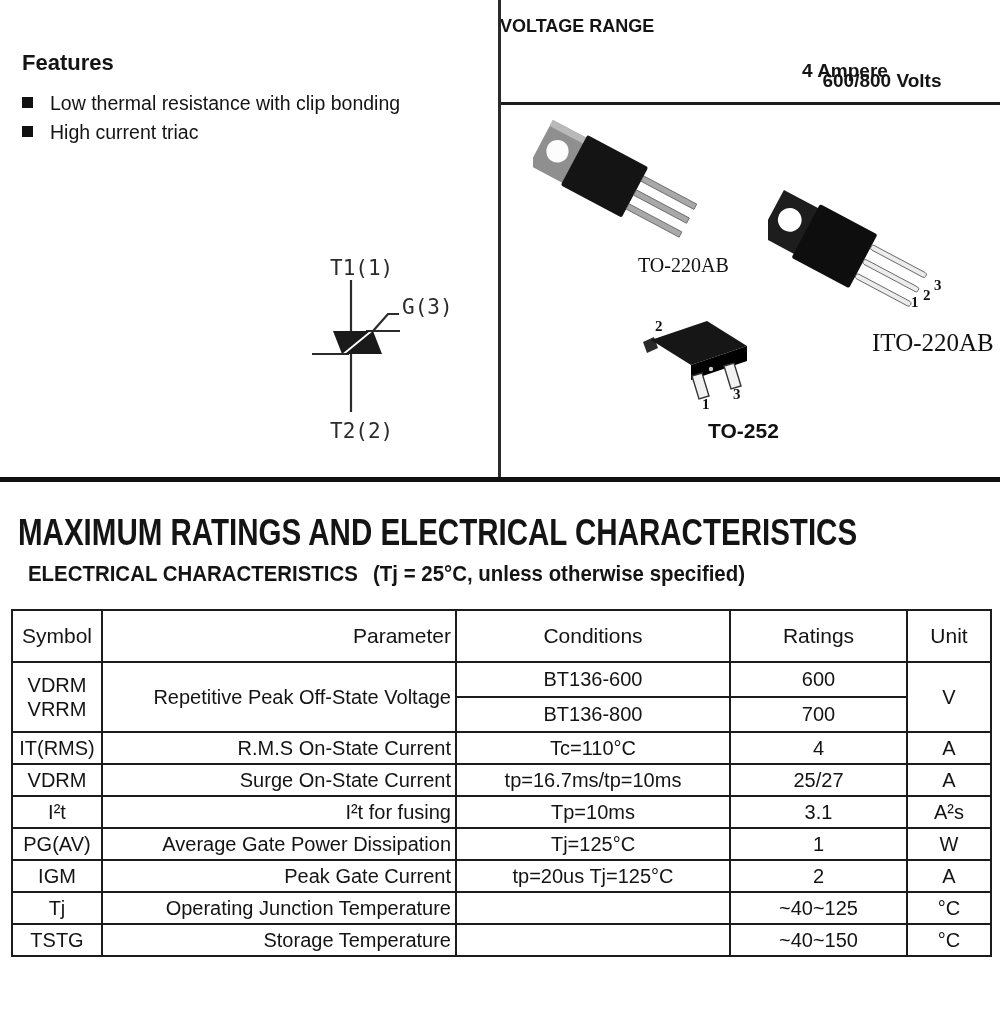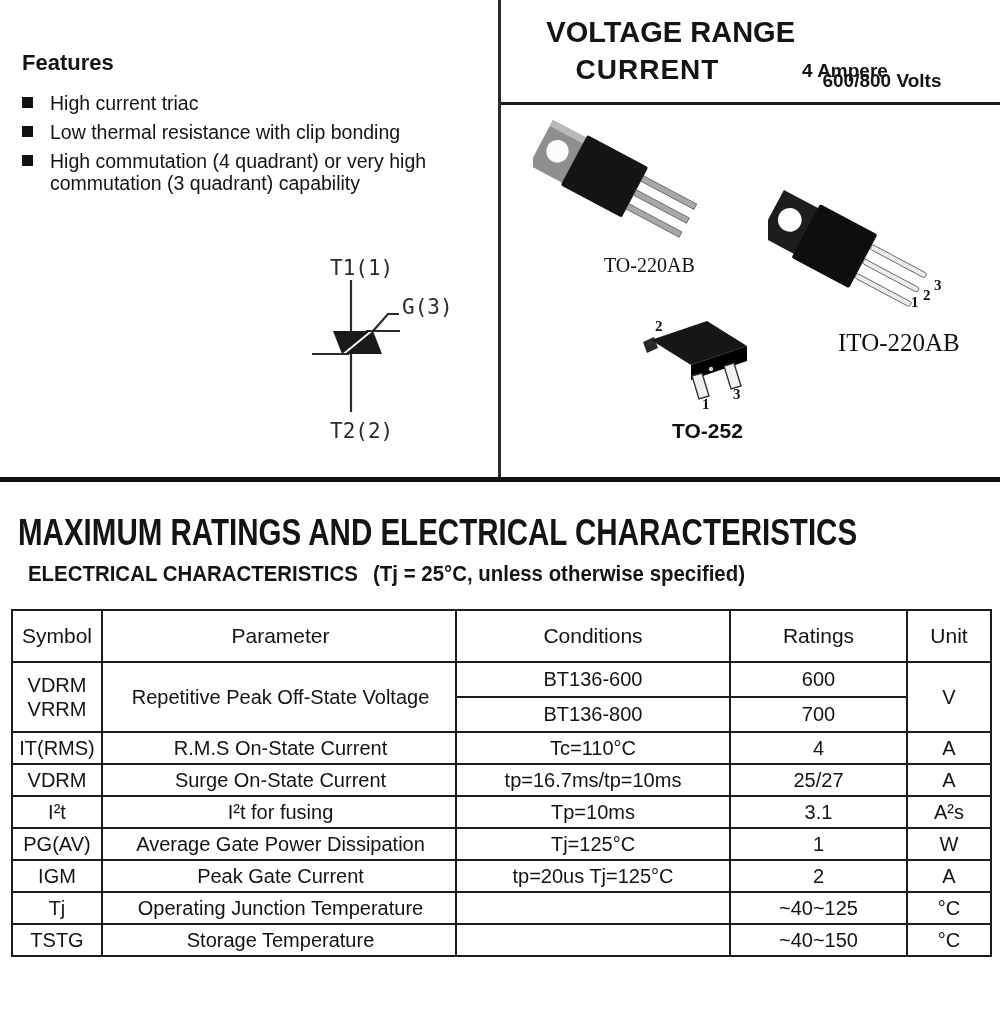--- a/index.html
+++ b/index.html
@@ -9,83 +9,78 @@
     margin:0 auto;
   }
   
   .features{position:absolute;left:22px;top:50px;width:430px;}
   .features-title{font-size:22px;font-weight:bold;letter-spacing:0;}
   .feat-list{margin-top:16px;}
   .feat-row{display:flex;gap:17px;margin-bottom:7px;}
   .bullet{flex:0 0 11px;width:11px;height:11px;background:#111;margin-top:5px;}
   .feat-text{font-size:19.5px;line-height:22px;max-width:400px;}
   
-  .vr-label{position:absolute;left:500px;top:16px;width:295px;text-align:right;
-    font-size:29px;font-weight:bold;}
+  .vr-label{position:absolute;left:500px;top:16px;width:295px;text-align:left;
+    font-size:18px;font-weight:bold;}
   .vr-value{position:absolute;left:802px;top:22px;width:160px;text-align:center;
     font-size:19px;font-weight:bold;margin-top:48px;}
   .cur-label{position:absolute;left:500px;top:54px;width:295px;text-align:center;
     font-size:28px;font-weight:bold;letter-spacing:1px;}
   .cur-value{position:absolute;left:802px;top:60px;width:160px;text-align:left;
     font-size:19px;font-weight:bold;}
   
   .v-divider{position:absolute;left:498px;top:0;width:3px;height:478px;background:#2b2b2b;}
   .h-rule-right{position:absolute;left:501px;top:102px;width:499px;height:3px;background:#1d1d1d;}
   .thick-rule{position:absolute;left:0;top:477px;width:1000px;height:5px;background:#101010;}
   
   .triac-svg{position:absolute;left:278px;top:250px;}
   .pkg-svg{position:absolute;}
-  .pkg-caption-serif{position:absolute;font-family:"Liberation Serif",serif;font-size:20px;color:#111;}
+  .pkg-caption-serif{position:absolute;font-family:"Liberation Serif",serif;font-size:20px;color:#111;margin-left:34px;}
   .pkg-caption-sans{position:absolute;font-family:"Liberation Sans",sans-serif;
-    font-weight:bold;font-size:20px;color:#111;}
+    font-weight:bold;font-size:20px;color:#111;margin-left:36px;}
   .pin-label{position:absolute;font-family:"Liberation Serif",serif;font-weight:bold;
     font-size:15px;color:#111;}
   
   .main-title{position:absolute;left:18px;top:512px;font-size:36px;font-weight:bold;
     transform:scaleX(0.82);transform-origin:left center;white-space:nowrap;}
   .sub-title{position:absolute;left:28px;top:562px;font-size:21.5px;font-weight:bold;
     transform:scaleX(0.95);transform-origin:left center;white-space:nowrap;display:flex;gap:16px;}
   
   .ratings-table{position:absolute;left:11px;top:609px;border-collapse:collapse;
     table-layout:fixed;width:979px;}
   .ratings-table td,.ratings-table th{border:2.4px solid #1c1c1c;font-weight:normal;
     font-size:20px;text-align:center;padding:0 4px;color:#141414;}
   .ratings-table th{font-size:21px;}
-  .ratings-table .left{text-align:center;padding-left:7px;}
+  .ratings-table .left{text-align:right;padding-left:7px;}
   .ratings-table tr.hrow{height:52px;}
   .ratings-table tr.sub{height:35px;}
   .ratings-table tr.r{height:32px;}
   .two-line{white-space:pre-line;line-height:1.2;}
 </style>
 </head>
 <body>
 
 <div class="page">
 
   <div class="features">
     <div class="features-title">Features</div>
     <div class="feat-list">
       <div class="feat-row">
         <span class="bullet"></span>
-        <span class="feat-text">High current triac</span>
-      </div>
-      <div class="feat-row">
-        <span class="bullet"></span>
         <span class="feat-text">Low thermal resistance with clip bonding</span>
       </div>
       <div class="feat-row">
         <span class="bullet"></span>
-        <span class="feat-text">High commutation (4 quadrant) or very high commutation (3 quadrant) capability</span>
+        <span class="feat-text">High current triac</span>
       </div>
     </div>
   </div>
 
   <div class="vr-label">VOLTAGE RANGE</div>
   <div class="vr-value">600/800 Volts</div>
-  <div class="cur-label">CURRENT</div>
   <div class="cur-value">4 Ampere</div>
 
   <div class="v-divider"></div>
   <div class="h-rule-right"></div>
   <div class="thick-rule"></div>
 
   <svg class="triac-svg" width="210" height="200" viewBox="0 0 210 200">
     <g stroke="#2b2b2b" stroke-width="2.2" fill="none">
       <path d="M73 30 V81"></path>
       <path d="M88 81 H122"></path>

